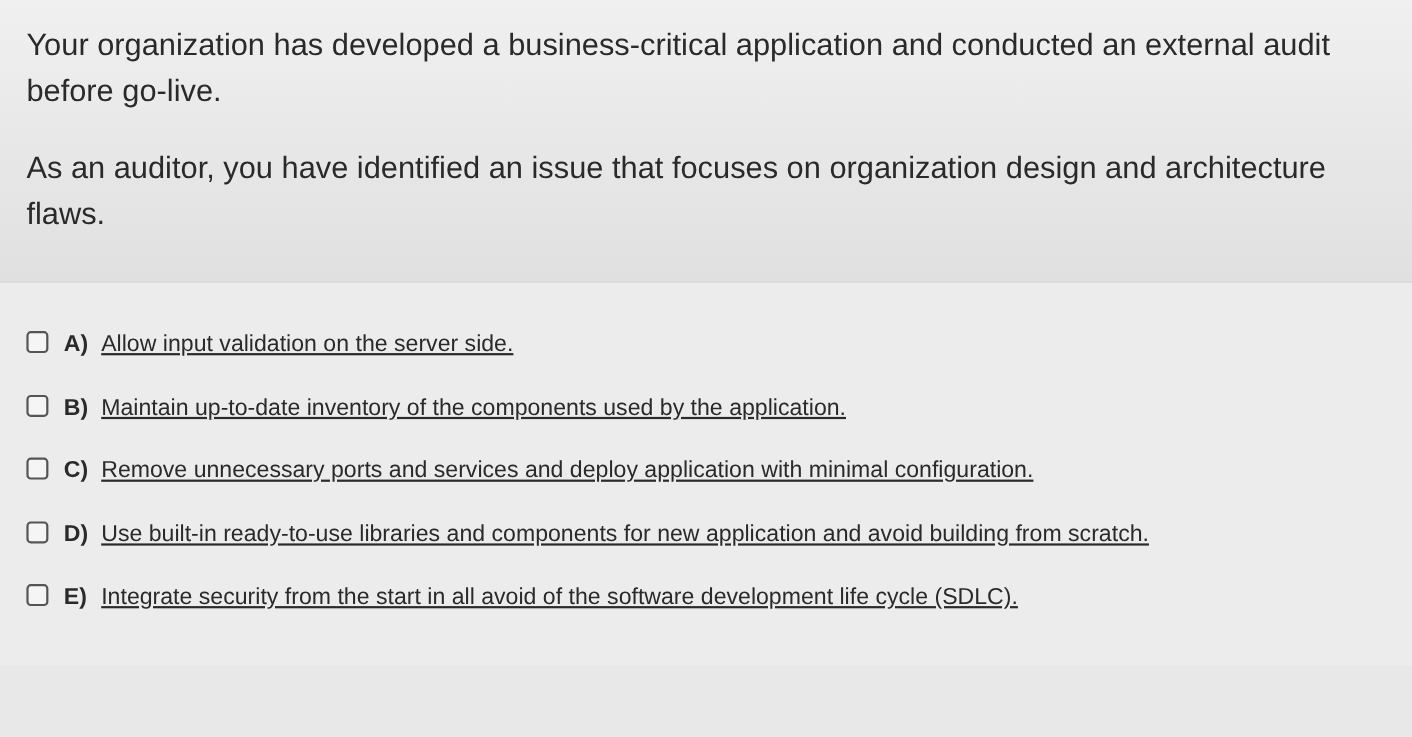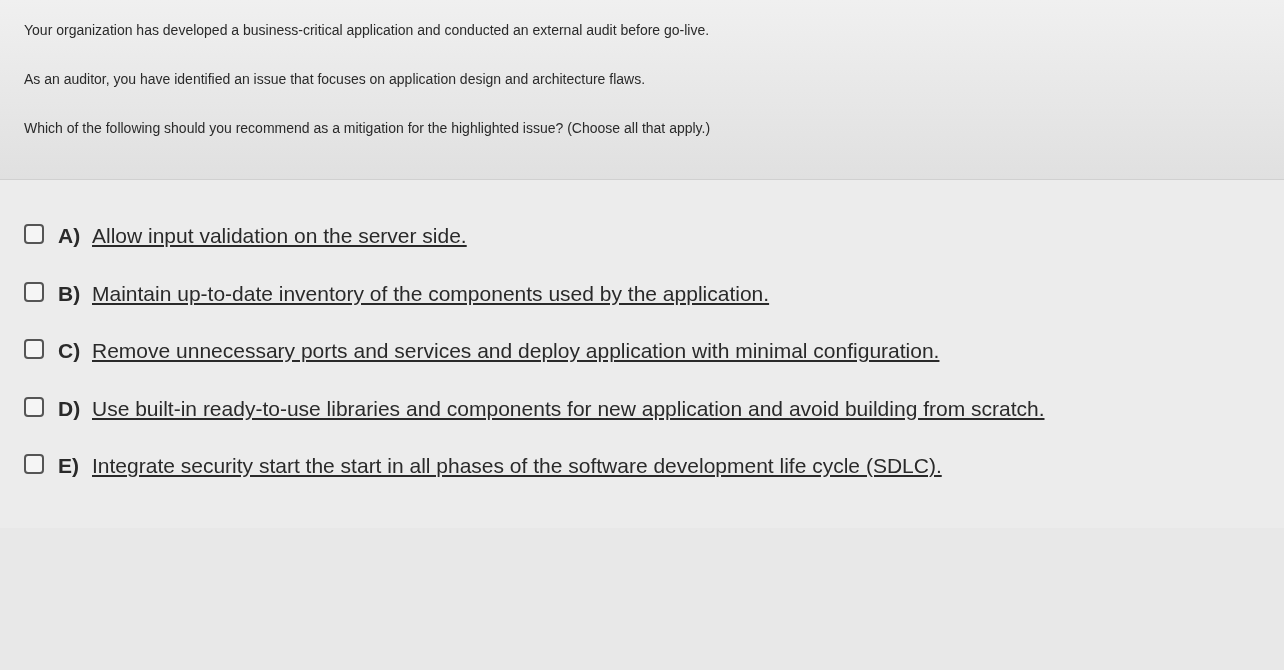--- a/index.html
+++ b/index.html
@@ -13,21 +13,21 @@
       width: 1284px;
       height: 670px;
       overflow: hidden;
     }
     .question-section {
       padding: 20px 24px 40px 24px;
       background: linear-gradient(to bottom, #f0f0f0, #e0e0e0);
       border-bottom: 1px solid #d0d0d0;
     }
     .question-line {
-      font-size: 14px;
+      font-size: 28px;
       color: #2a2a2a;
       line-height: 1.5;
       margin-bottom: 28px;
     }
     .question-line:last-child {
       margin-bottom: 0;
     }
     .answers-section {
       padding: 40px 24px 20px 24px;
       background: #ececec;
@@ -60,22 +60,21 @@
     .answer-text {
       flex: 1;
       text-decoration: underline;
     }
   </style>
 </head>
 <body>
 
 <div class="question-section">
   <p class="question-line">Your organization has developed a business-critical application and conducted an external audit before go-live.</p>
-  <p class="question-line">As an auditor, you have identified an issue that focuses on application design and architecture flaws.</p>
-  <p class="question-line">Which of the following should you recommend as a mitigation for the highlighted issue? (Choose all that apply.)</p>
+  <p class="question-line">As an auditor, you have identified an issue that focuses on organization design and architecture flaws.</p>
 </div>
 
 <div class="answers-section">
   <div class="answer-option">
     <div class="answer-checkbox"></div>
     <span class="answer-letter">A)</span>
     <span class="answer-text">Allow input validation on the server side.</span>
   </div>
   <div class="answer-option">
     <div class="answer-checkbox"></div>
@@ -88,15 +87,15 @@
     <span class="answer-text">Remove unnecessary ports and services and deploy application with minimal configuration.</span>
   </div>
   <div class="answer-option">
     <div class="answer-checkbox"></div>
     <span class="answer-letter">D)</span>
     <span class="answer-text">Use built-in ready-to-use libraries and components for new application and avoid building from scratch.</span>
   </div>
   <div class="answer-option">
     <div class="answer-checkbox"></div>
     <span class="answer-letter">E)</span>
-    <span class="answer-text">Integrate security start the start in all phases of the software development life cycle (SDLC).</span>
+    <span class="answer-text">Integrate security from the start in all avoid of the software development life cycle (SDLC).</span>
   </div>
 </div>
 
 </body></html>

